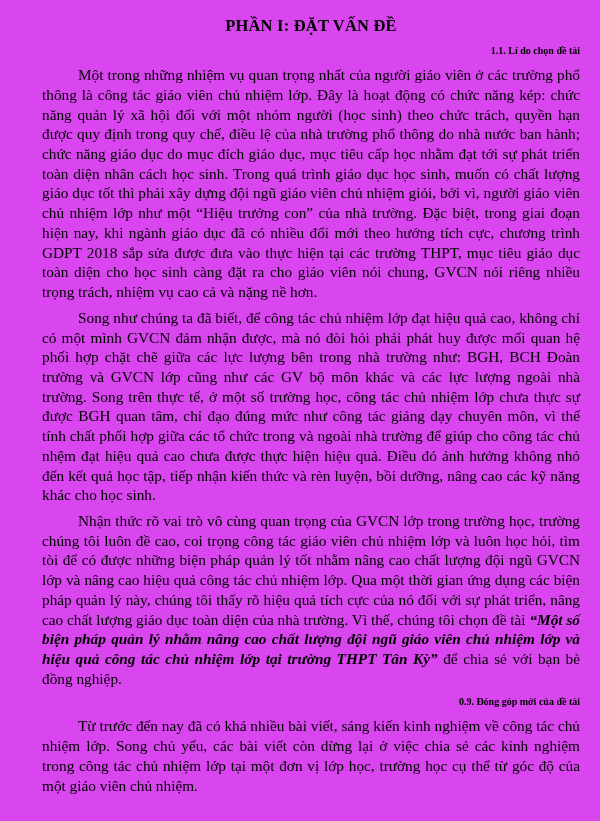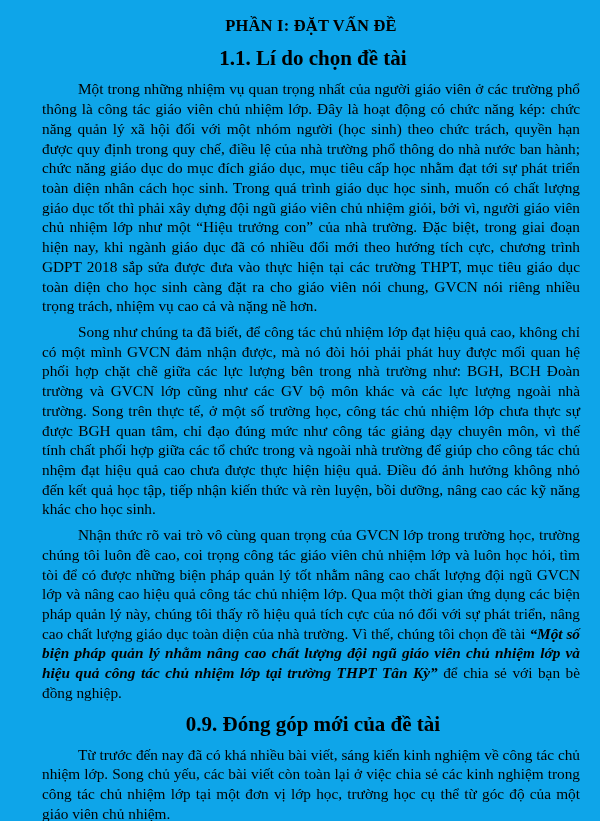--- a/index.html
+++ b/index.html
@@ -6,38 +6,38 @@
     margin: 0;
     padding: 0;
     background: #ffffff;
   }
   .page {
     box-sizing: border-box;
     width: 600px;
     height: 821px;
     margin: 0;
     padding: 15px 20px 18px 42px;
-    background: #0ea5e9;
+    background: #d946ef;
     color: #000000;
     font-family: "Liberation Serif", "DejaVu Serif", serif;
     font-size: 15.3px;
     line-height: 1.29;
     overflow: hidden;
   }
   .part-title {
     font-size: 16.5px;
     font-weight: bold;
     text-align: center;
     margin: 0 0 9px 0;
     letter-spacing: 0.2px;
   }
   .heading {
-    font-size: 21px;
+    font-size: 10px;
     font-weight: bold;
-    text-align: center;
+    text-align: right;
     margin: 8px 0 7px 4px;
   }
   .para {
     margin: 0 0 6px 0;
     text-align: justify;
     text-indent: 36px;
   }
   .emph {
     font-weight: bold;
     font-style: italic;
@@ -52,14 +52,14 @@
   <h2 class="heading">1.1. Lí do chọn đề tài</h2>
 
   <p class="para">Một trong những nhiệm vụ quan trọng nhất của người giáo viên ở các trường phổ thông là công tác giáo viên chủ nhiệm lớp. Đây là hoạt động có chức năng kép: chức năng quản lý xã hội đối với một nhóm người (học sinh) theo chức trách, quyền hạn được quy định trong quy chế, điều lệ của nhà trường phổ thông do nhà nước ban hành; chức năng giáo dục do mục đích giáo dục, mục tiêu cấp học nhằm đạt tới sự phát triển toàn diện nhân cách học sinh. Trong quá trình giáo dục học sinh, muốn có chất lượng giáo dục tốt thì phải xây dựng đội ngũ giáo viên chủ nhiệm giỏi, bởi vì, người giáo viên chủ nhiệm lớp như một “Hiệu trưởng con” của nhà trường. Đặc biệt, trong giai đoạn hiện nay, khi ngành giáo dục đã có nhiều đổi mới theo hướng tích cực, chương trình GDPT 2018 sắp sửa được đưa vào thực hiện tại các trường THPT, mục tiêu giáo dục toàn diện cho học sinh càng đặt ra cho giáo viên nói chung, GVCN nói riêng nhiều trọng trách, nhiệm vụ cao cả và nặng nề hơn.</p>
 
   <p class="para">Song như chúng ta đã biết, để công tác chủ nhiệm lớp đạt hiệu quả cao, không chỉ có một mình GVCN đảm nhận được, mà nó đòi hỏi phải phát huy được mối quan hệ phối hợp chặt chẽ giữa các lực lượng bên trong nhà trường như: BGH, BCH Đoàn trường và GVCN lớp cũng như các GV bộ môn khác và các lực lượng ngoài nhà trường. Song trên thực tế, ở một số trường học, công tác chủ nhiệm lớp chưa thực sự được BGH quan tâm, chỉ đạo đúng mức như công tác giảng dạy chuyên môn, vì thế tính chất phối hợp giữa các tổ chức trong và ngoài nhà trường để giúp cho công tác chủ nhệm đạt hiệu quả cao chưa được thực hiện hiệu quả. Điều đó ảnh hưởng không nhỏ đến kết quả học tập, tiếp nhận kiến thức và rèn luyện, bồi dưỡng, nâng cao các kỹ năng khác cho học sinh.</p>
 
   <p class="para"><span>Nhận thức rõ vai trò vô cùng quan trọng của GVCN lớp trong trường học, trường chúng tôi luôn đề cao, coi trọng công tác giáo viên chủ nhiệm lớp và luôn học hỏi, tìm tòi để có được những biện pháp quản lý tốt nhằm nâng cao chất lượng đội ngũ GVCN lớp và nâng cao hiệu quả công tác chủ nhiệm lớp. Qua một thời gian ứng dụng các biện pháp quản lý này, chúng tôi thấy rõ hiệu quả tích cực của nó đối với sự phát triển, nâng cao chất lượng giáo dục toàn diện của nhà trường. Vì thế, chúng tôi chọn đề tài </span><span class="emph">“Một số biện pháp quản lý nhằm nâng cao chất lượng đội ngũ giáo viên chủ nhiệm lớp và hiệu quả công tác chủ nhiệm lớp tại trường THPT Tân Kỳ”</span><span> để chia sẻ với bạn bè đồng nghiệp.</span></p>
 
   <h2 class="heading">0.9. Đóng góp mới của đề tài</h2>
 
-  <p class="para">Từ trước đến nay đã có khá nhiều bài viết, sáng kiến kinh nghiệm về công tác chủ nhiệm lớp. Song chủ yếu, các bài viết còn toàn lại ở việc chia sẻ các kinh nghiệm trong công tác chủ nhiệm lớp tại một đơn vị lớp học, trường học cụ thể từ góc độ của một giáo viên chủ nhiệm.</p>
+  <p class="para">Từ trước đến nay đã có khá nhiều bài viết, sáng kiến kinh nghiệm về công tác chủ nhiệm lớp. Song chủ yếu, các bài viết còn dừng lại ở việc chia sẻ các kinh nghiệm trong công tác chủ nhiệm lớp tại một đơn vị lớp học, trường học cụ thể từ góc độ của một giáo viên chủ nhiệm.</p>
 </div>
 
 </body></html>

